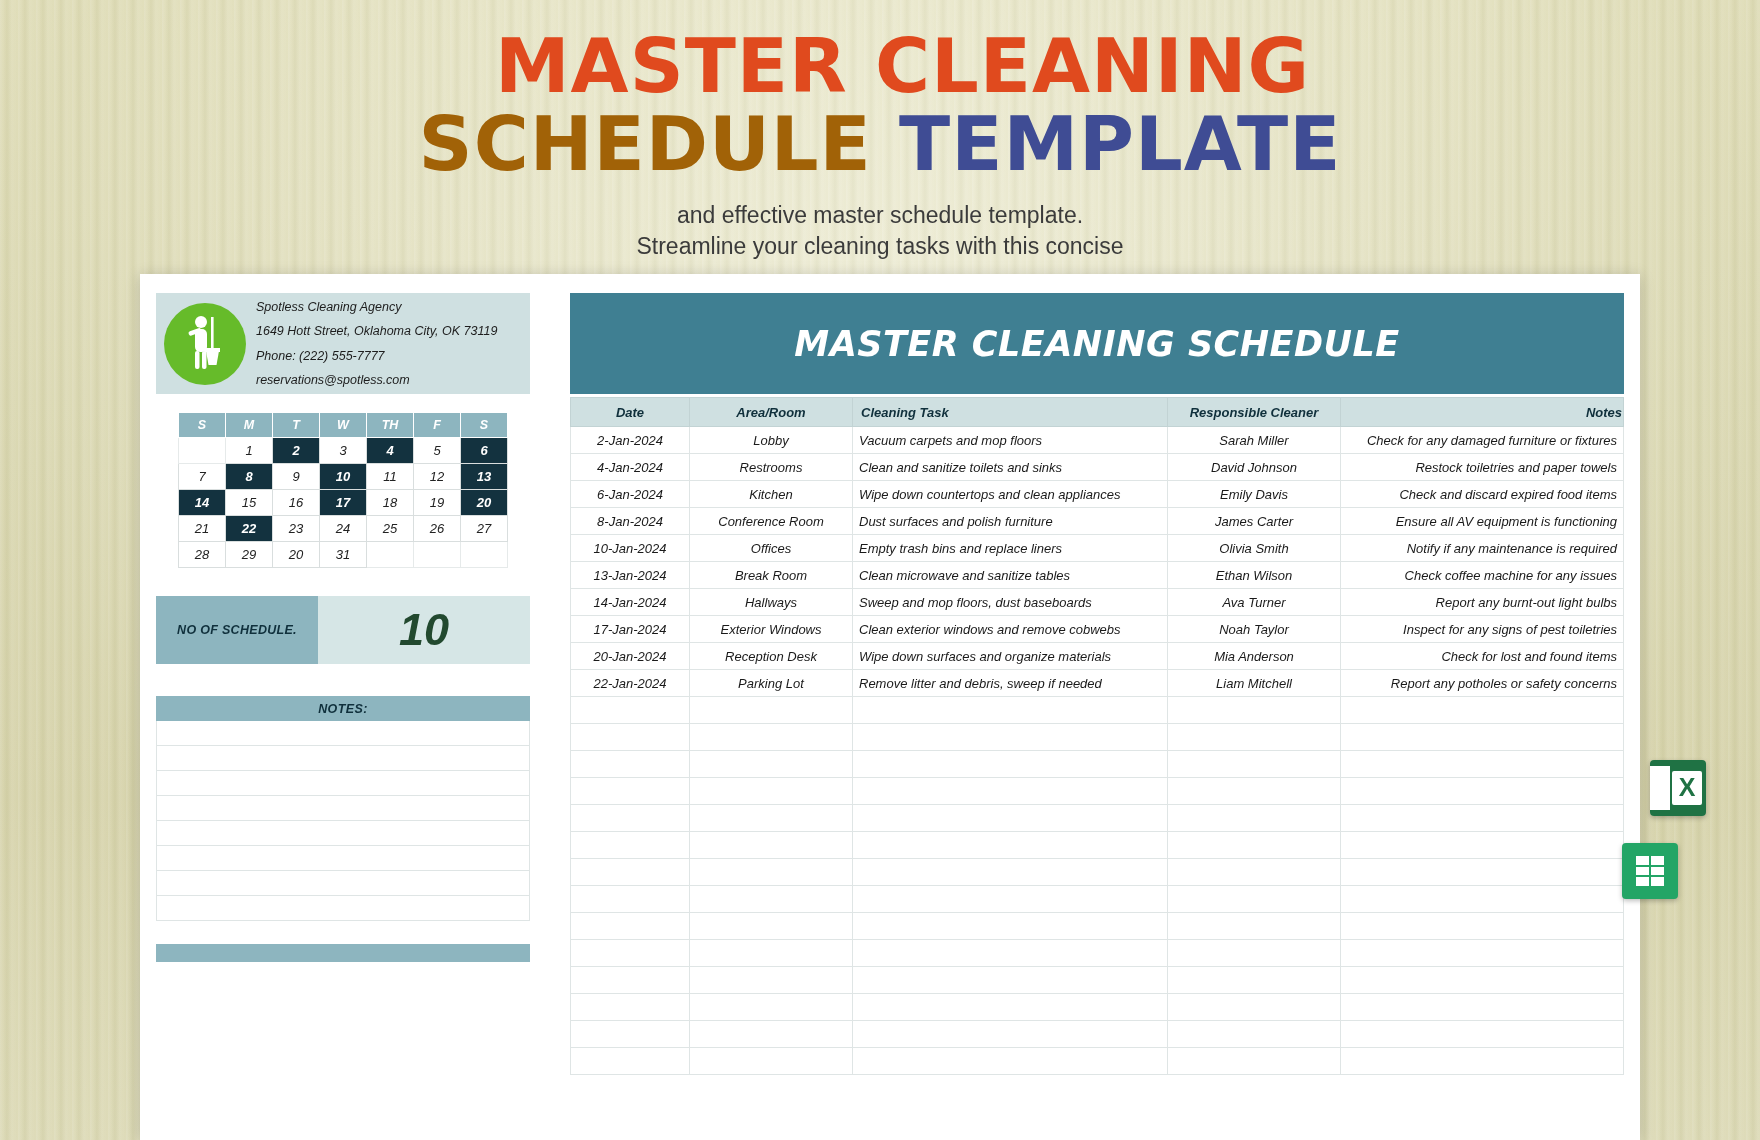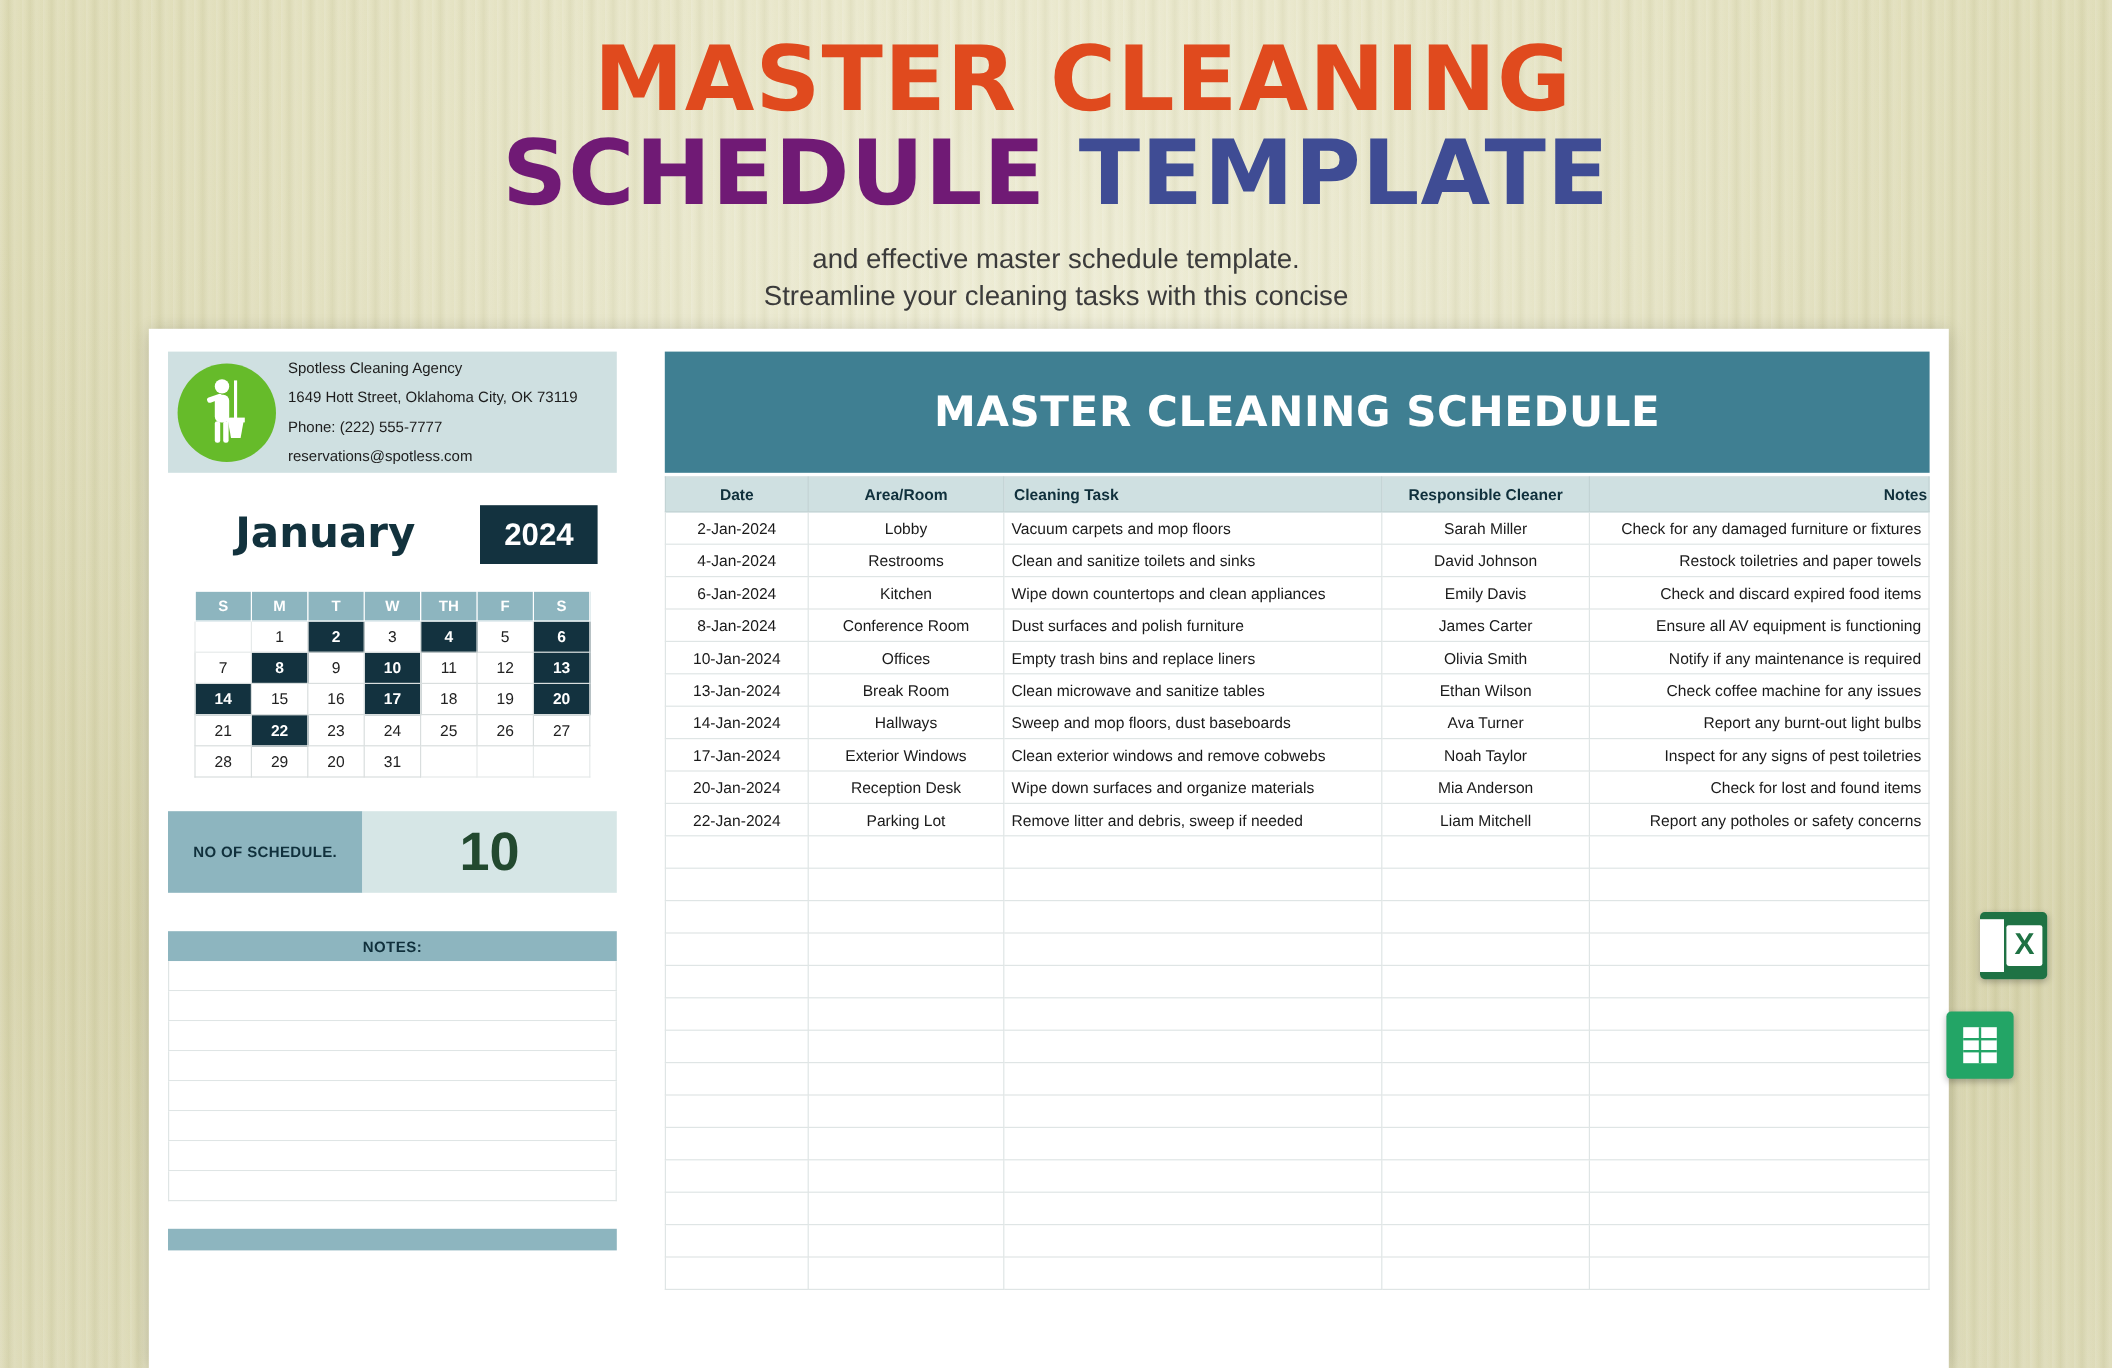--- a/index.html
+++ b/index.html
@@ -54,39 +54,40 @@
     letter-spacing: 1px;
     padding-left: 45px;
   }
   .title-2 {
     font-size: 75px;
     font-family: "DejaVu Sans", sans-serif;
     font-weight: bold;
     letter-spacing: 1px;
     margin-top: 6px;
   }
-  .title-2 .orange { color: #701a75; }
+  .title-2 .orange { color: #a16207; }
   .title-2 .blue { color: #3f4c94; }
   .subtitle {
     margin-top: 20px;
     font-size: 23px;
     color: #3b3b3b;
     line-height: 1.35;
     font-family: "Liberation Sans", sans-serif;
   }
 
   
   .sheet {
     position: absolute;
-    left: 124px;
+    left: 140px;
     top: 274px;
     width: 1500px;
     height: 866px;
     background: #ffffff;
     box-shadow: 0 2px 14px rgba(0,0,0,0.18);
+    font-style: italic;
   }
   .sheet-inner {
     position: absolute;
     left: 16px;
     top: 19px;
     right: 16px;
     bottom: 0;
   }
 
   
@@ -375,24 +376,20 @@
           </svg>
         </div>
         <div class="company-info">
           <div>Spotless Cleaning Agency</div>
           <div>1649 Hott Street, Oklahoma City, OK 73119</div>
           <div>Phone: (222) 555-7777</div>
           <div>reservations@spotless.com</div>
         </div>
       </div>
 
-      <div class="month-row">
-        <div class="month-name">January</div>
-        <div class="year-box">2024</div>
-      </div>
 
       <table class="cal">
         <thead>
             <tr id="cal-head">
               <th>S</th>
               <th>M</th>
               <th>T</th>
               <th>W</th>
               <th>TH</th>
               <th>F</th>

